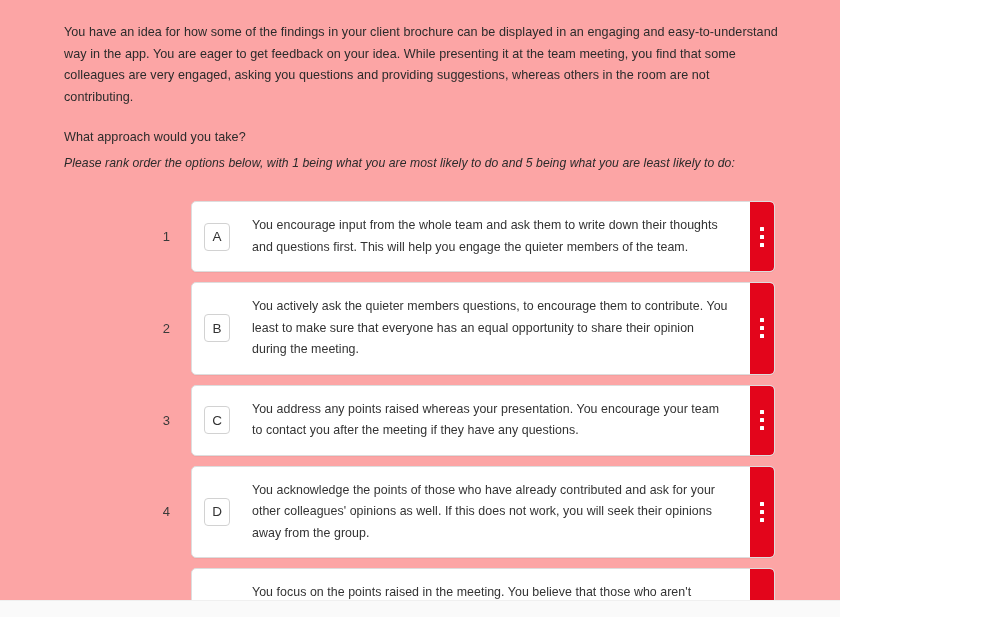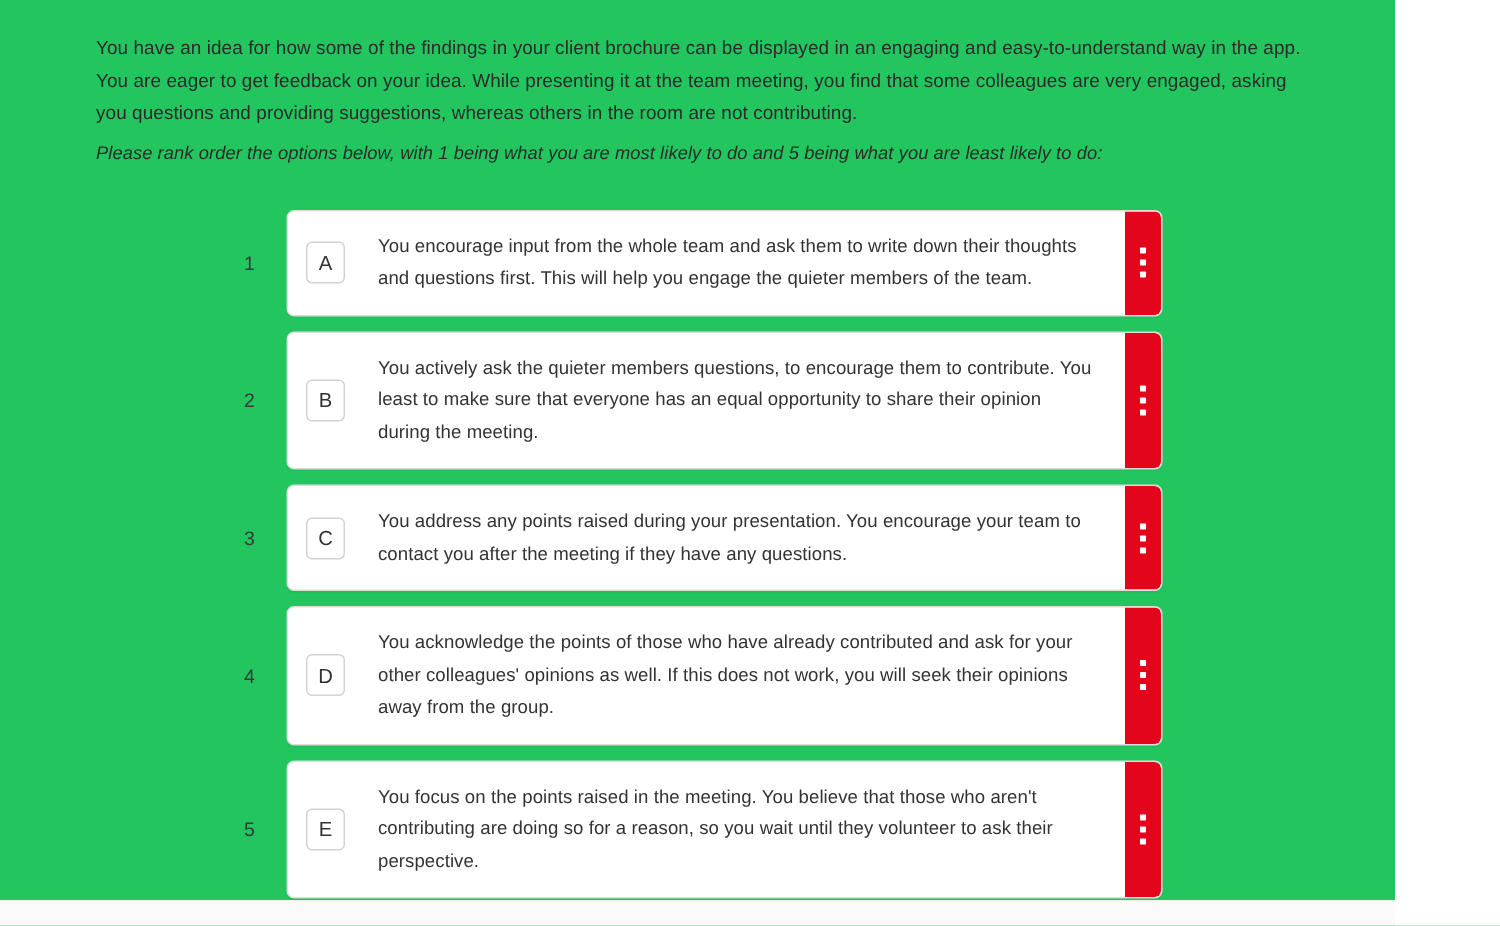--- a/index.html
+++ b/index.html
@@ -8,23 +8,23 @@
     padding: 0;
     width: 1000px;
     height: 617px;
     background: #ffffff;
     font-family: "Liberation Sans", sans-serif;
     -webkit-font-smoothing: antialiased;
   }
 
   .page {
     position: relative;
-    width: 930px;
+    width: 840px;
     height: 617px;
-    background: #22c55e;
+    background: #fca5a5;
     overflow: hidden;
   }
 
   .content {
     padding: 18px 62px 0 64px;
   }
 
   .scenario {
     font-size: 12.6px;
     line-height: 21.5px;
@@ -154,20 +154,21 @@
 </style>
 </head>
 <body>
 
 <div class="page">
 
   <div class="content">
 
     <p class="scenario">You have an idea for how some of the findings in your client brochure can be displayed in an engaging and easy-to-understand way in the app. You are eager to get feedback on your idea. While presenting it at the team meeting, you find that some colleagues are very engaged, asking you questions and providing suggestions, whereas others in the room are not contributing.</p>
 
+    <p class="question">What approach would you take?</p>
 
     <p class="instruction">Please rank order the options below, with 1 being what you are most likely to do and 5 being what you are least likely to do:</p>
 
     <ul class="ranking-list">
 
       <li class="rank-row">
         <div class="rank-number">1</div>
         <div class="option-card">
           <div class="letter-badge-wrap">
             <div class="letter-badge">A</div>
@@ -195,21 +196,21 @@
           </div>
         </div>
       </li>
 
       <li class="rank-row">
         <div class="rank-number">3</div>
         <div class="option-card">
           <div class="letter-badge-wrap">
             <div class="letter-badge">C</div>
           </div>
-          <div class="option-text">You address any points raised during your presentation. You encourage your team to contact you after the meeting if they have any questions.</div>
+          <div class="option-text">You address any points raised whereas your presentation. You encourage your team to contact you after the meeting if they have any questions.</div>
           <div class="drag-handle" style="background: rgb(227, 5, 27);">
             <span class="dot"></span>
             <span class="dot"></span>
             <span class="dot"></span>
           </div>
         </div>
       </li>
 
       <li class="rank-row">
         <div class="rank-number">4</div>

